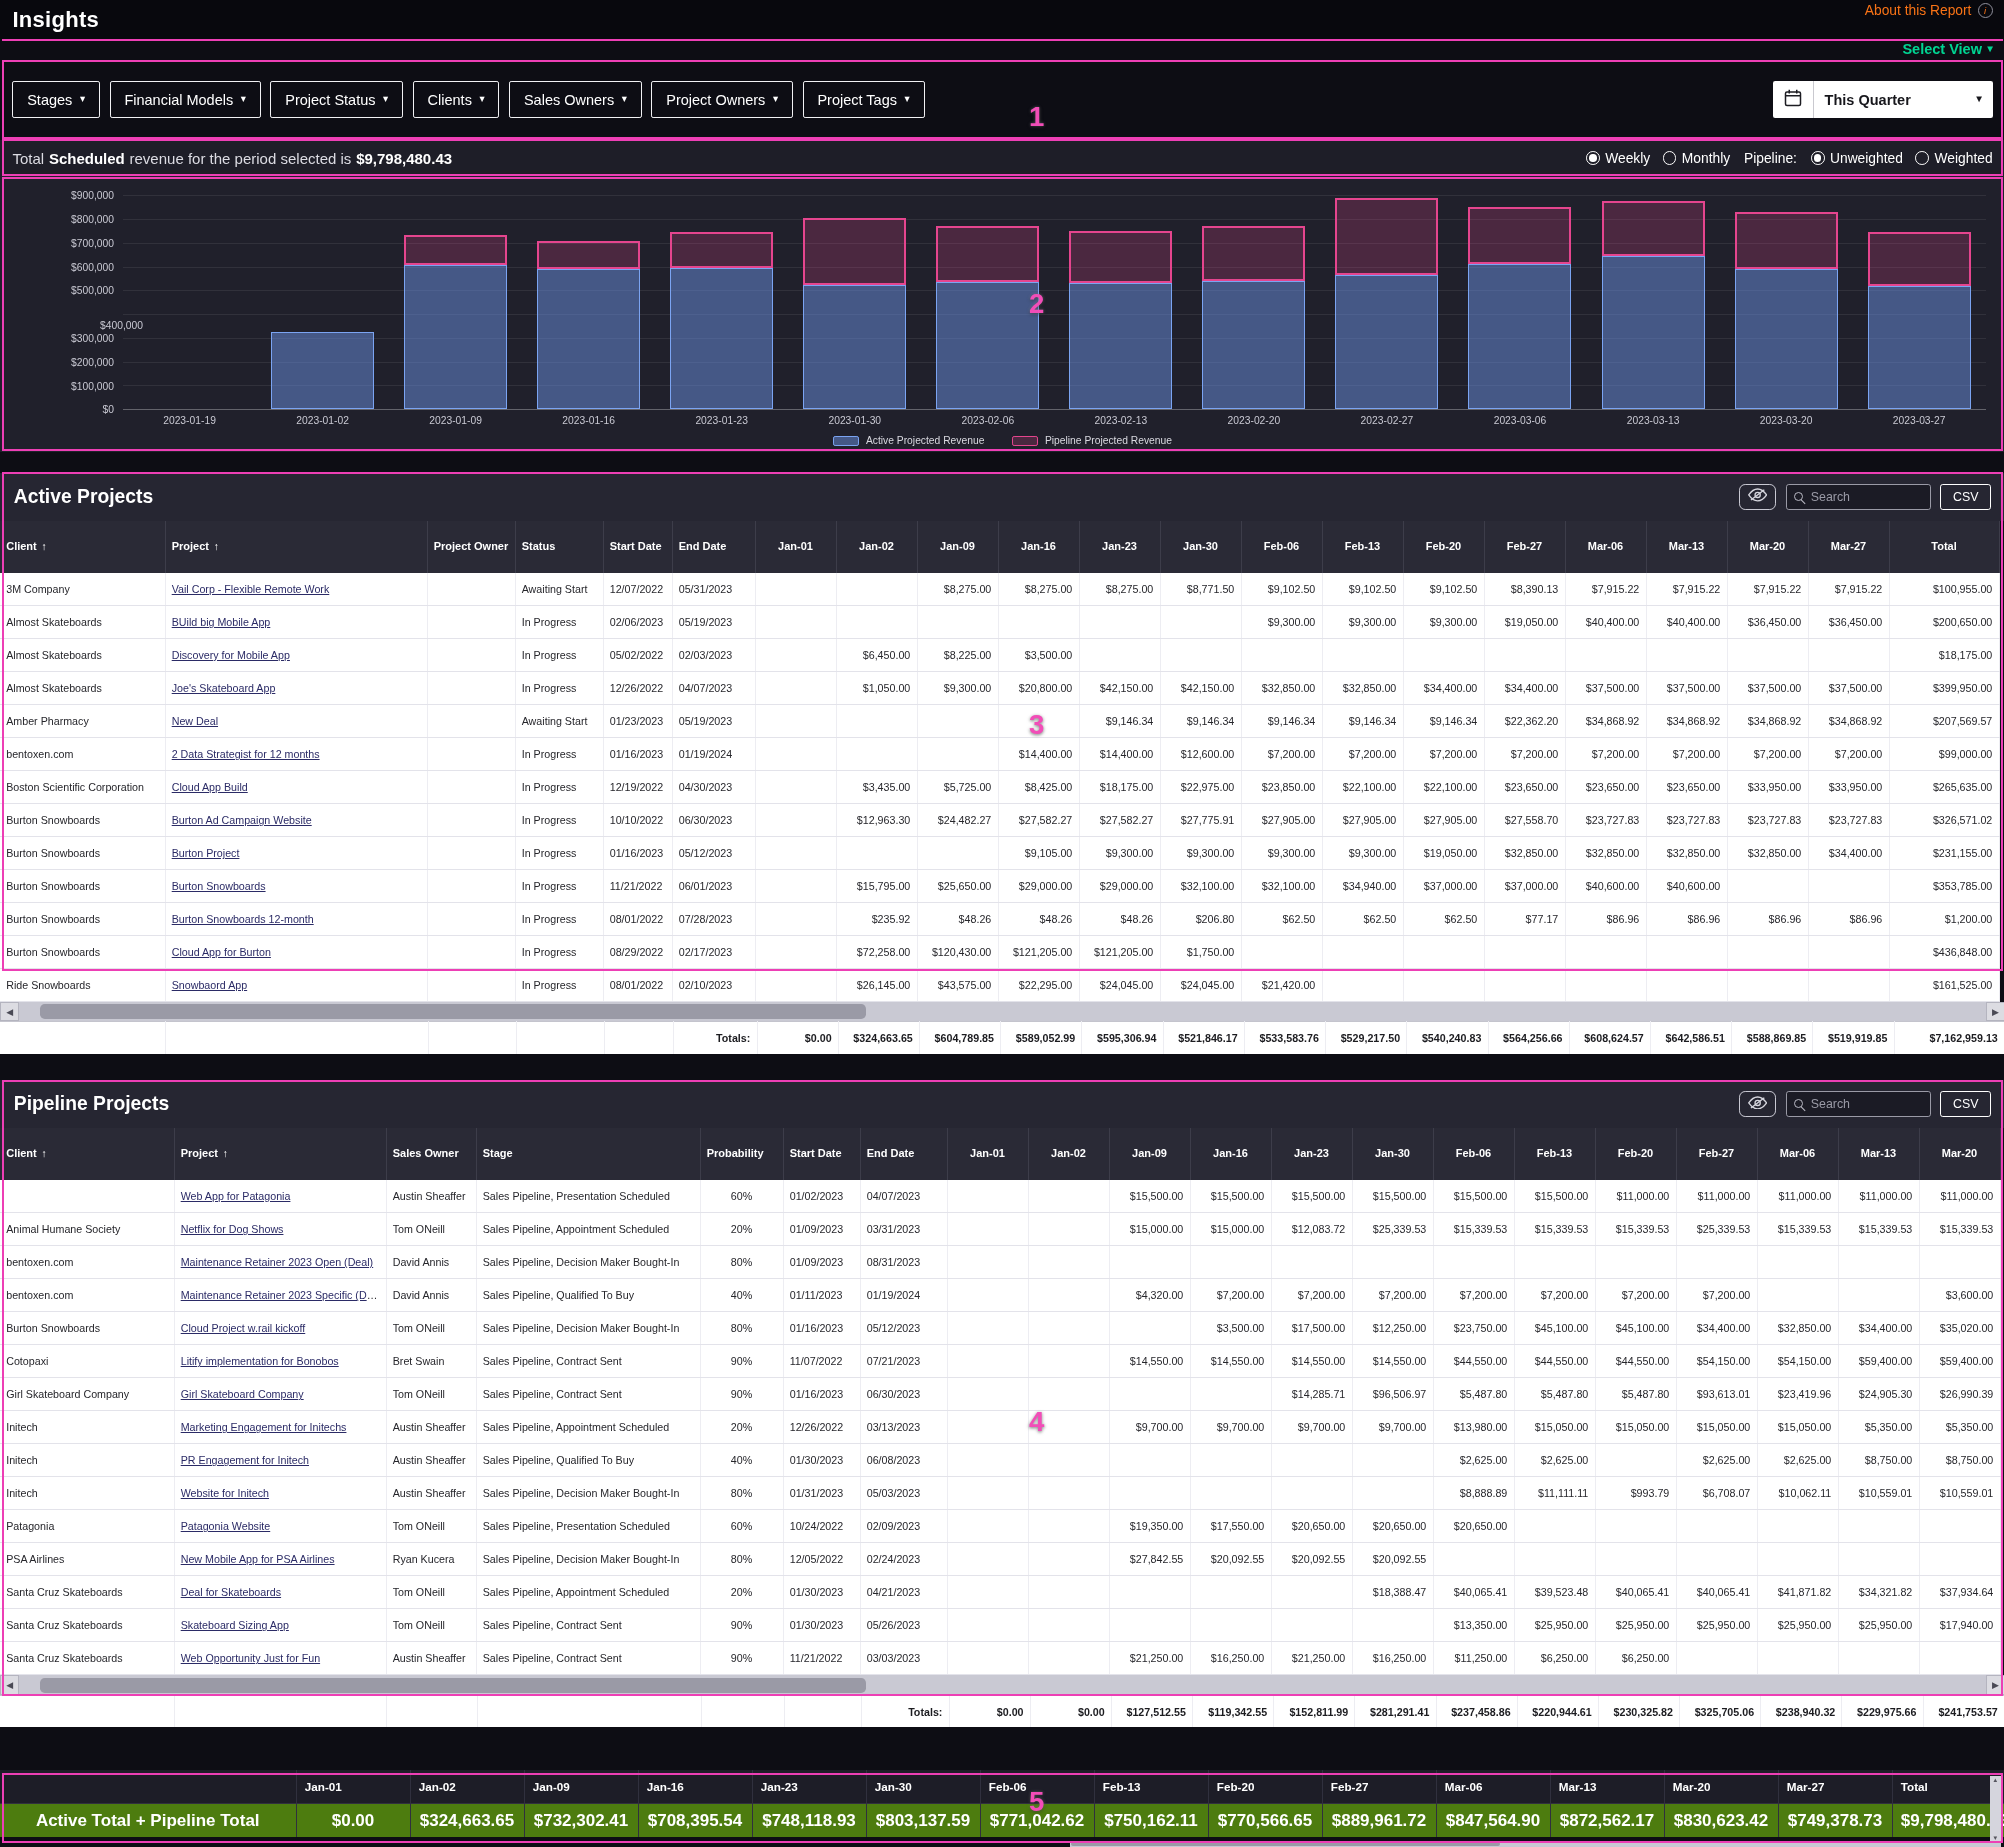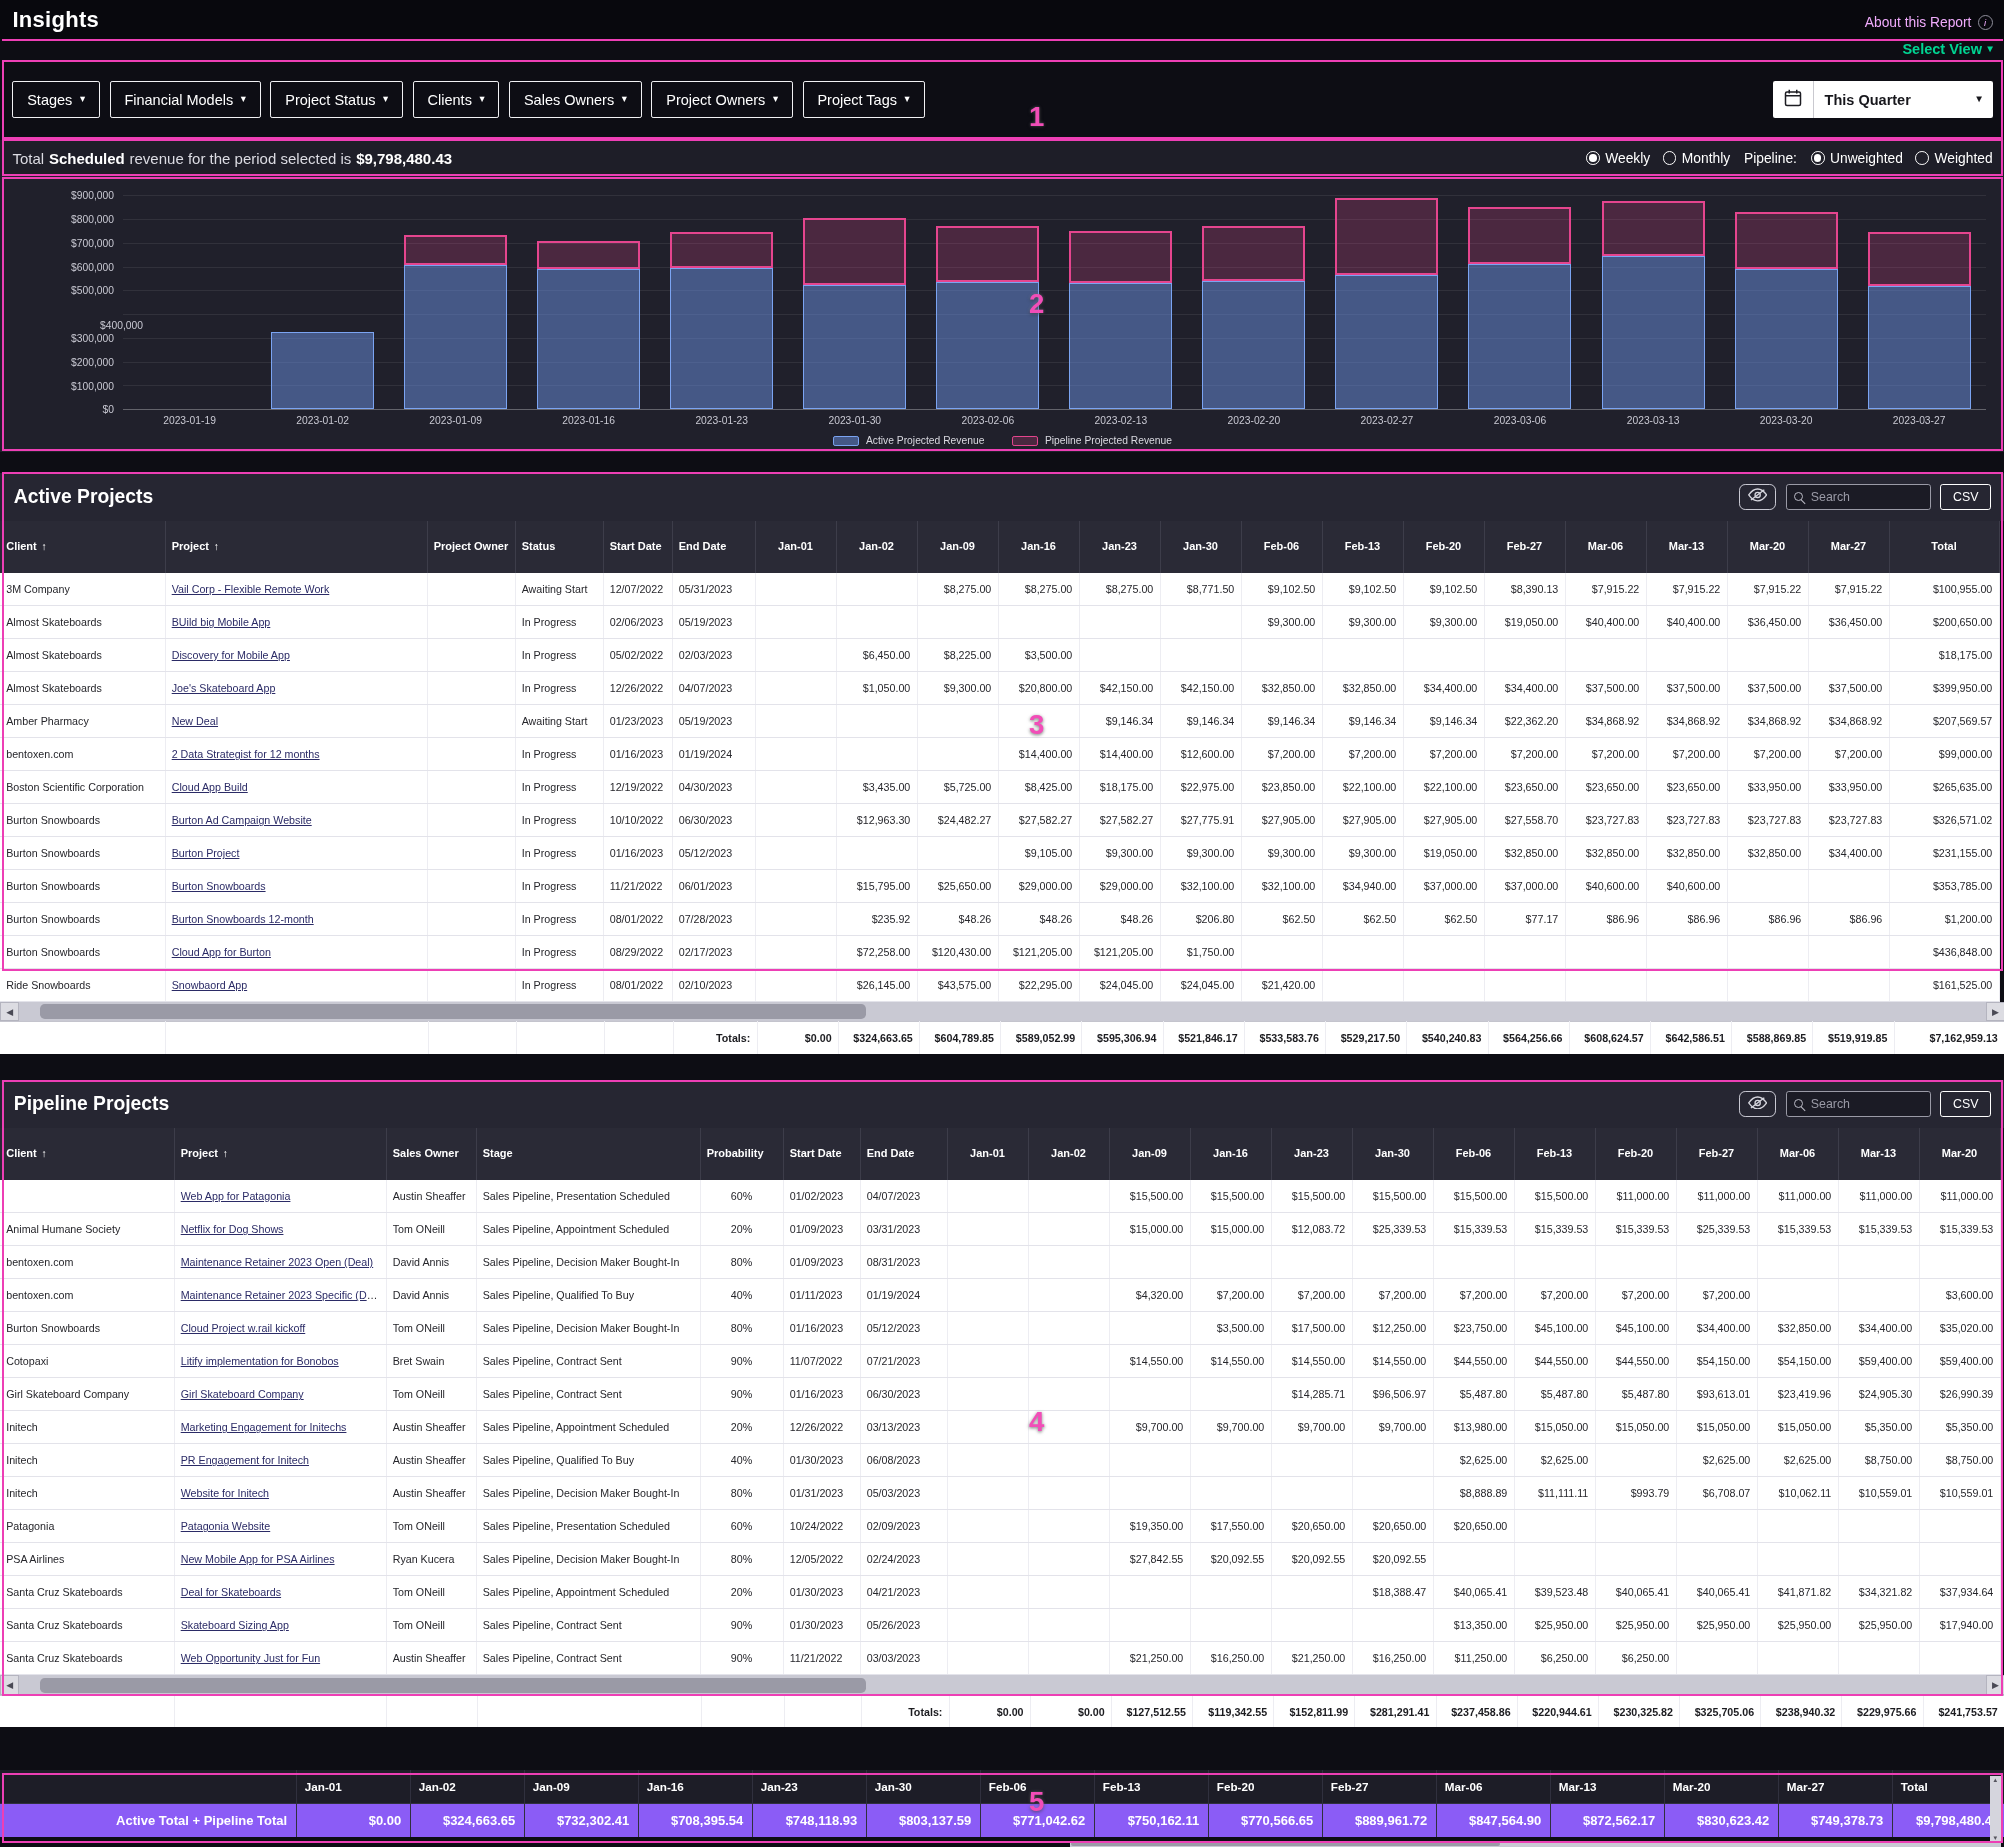--- a/index.html
+++ b/index.html
@@ -3,21 +3,21 @@
 <meta charset="utf-8">
 <style>
   html,body{margin:0;padding:0;background:#0d0d14;}
   .page{position:relative;width:2005px;height:1848px;background:#0d0d14;overflow:hidden;
         font-family:"Liberation Sans",sans-serif;color:#fff;}
 
   
   .topbar{height:39px;display:flex;justify-content:space-between;align-items:center;
           padding:0 12.4px;background:#08080d;box-sizing:border-box;}
   .app-title{font-size:22px;font-weight:bold;letter-spacing:0.3px;}
-  .about{display:flex;align-items:center;gap:6.2px;color:#f0abfc;font-size:13.8px;align-self:flex-start;margin-top:15px;}
+  .about{display:flex;align-items:center;gap:6.2px;color:#f97316;font-size:13.8px;align-self:flex-start;margin-top:3px;}
   .info-circle{width:15px;height:15px;border:1.4px solid #8f8f9b;border-radius:50%;display:flex;
                align-items:center;justify-content:center;font-size:9.7px;font-style:italic;box-sizing:border-box;}
   .subbar{height:20px;display:flex;justify-content:flex-end;align-items:center;padding:0 12.4px;}
   .select-view{color:#00d492;font-size:14.5px;font-weight:bold;display:flex;gap:5.5px;align-items:center;cursor:pointer;}
   .caret{font-size:10.3px;line-height:1;}
 
   
   .filter-bar{height:81px;display:flex;align-items:center;gap:9.7px;padding:0 12.4px;box-sizing:border-box;}
   .filter-btn{height:37px;padding:0 13.8px;background:transparent;border:0.7px solid #f2f2f5;border-radius:2.1px;
               color:#fff;font-size:14.5px;display:flex;align-items:center;gap:7.6px;
@@ -100,21 +100,21 @@
   .sb-btn{width:19.3px;background:#dcdce2;color:#4a4a55;font-size:9px;display:flex;align-items:center;
           justify-content:center;border:0.7px solid #b4b4bf;box-sizing:border-box;cursor:pointer;}
   .sb-track{flex:1;position:relative;background:#c9c9d3;}
   .sb-thumb{position:absolute;left:20.7px;top:2.1px;bottom:2.1px;width:42%;background:#9a9aa6;border-radius:4.8px;cursor:grab;}
 
   
   .bottom-summary{margin-top:43px;}
   table.bottom-table{width:2005px;border-collapse:collapse;table-layout:fixed;}
   .bottom-table th{background:#1d1d27;color:#fff;height:33px;font-size:11.7px;font-weight:bold;text-align:left;
                    padding:0 8.3px;border-right:0.7px solid #30303e;border-bottom:0.7px solid #30303e;box-sizing:border-box;}
-  .bottom-table td{background:#8b5cf6;color:#fff;height:34px;font-size:13px;font-weight:bold;text-align:right;
+  .bottom-table td{background:#4d7c0f;color:#fff;height:34px;font-size:17px;font-weight:bold;text-align:center;
                    padding:0 8.3px;border-right:0.7px solid #30303e;white-space:nowrap;box-sizing:border-box;}
   .bottom-hscroll{position:absolute;left:1070px;right:4.1px;bottom:1.4px;height:5.5px;background:#c9c9d3;}
   .bottom-hscroll .mini-thumb{position:absolute;left:1.4px;top:0.7px;bottom:0.7px;width:46%;background:#9a9aa6;border-radius:2.8px;}
   .bottom-vscroll{position:absolute;right:4.1px;top:1776px;width:11px;height:65px;background:#d5d5dd;
                   display:flex;flex-direction:column;justify-content:space-between;align-items:center;
                   font-size:6.2px;color:#55555e;}
 
   
   .annot{position:absolute;left:2.1px;right:2.1px;border:2.8px solid #ed3fb5;box-sizing:border-box;pointer-events:none;z-index:50;}
   .annot-line{position:absolute;left:2.1px;right:2.1px;height:0;border-top:2.8px solid #ed3fb5;pointer-events:none;z-index:50;}

